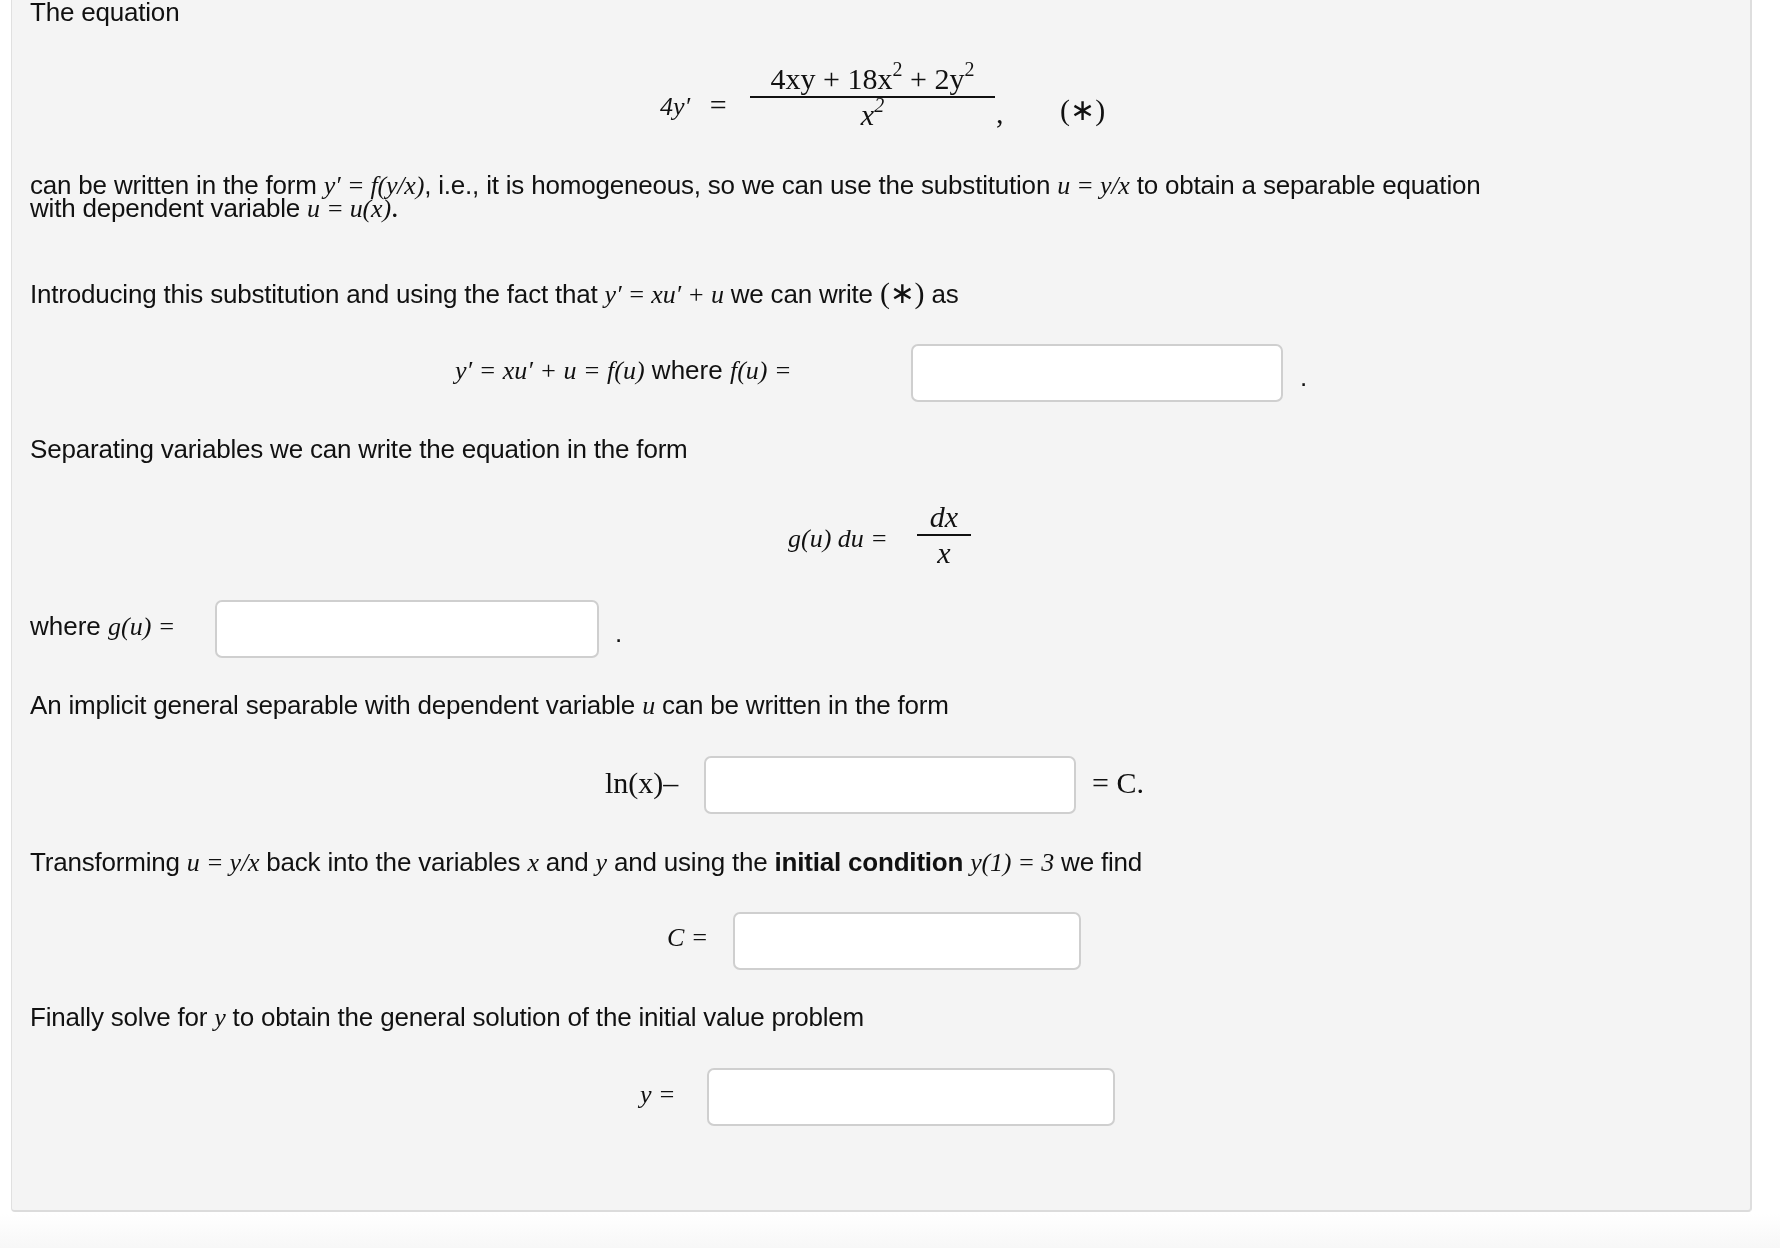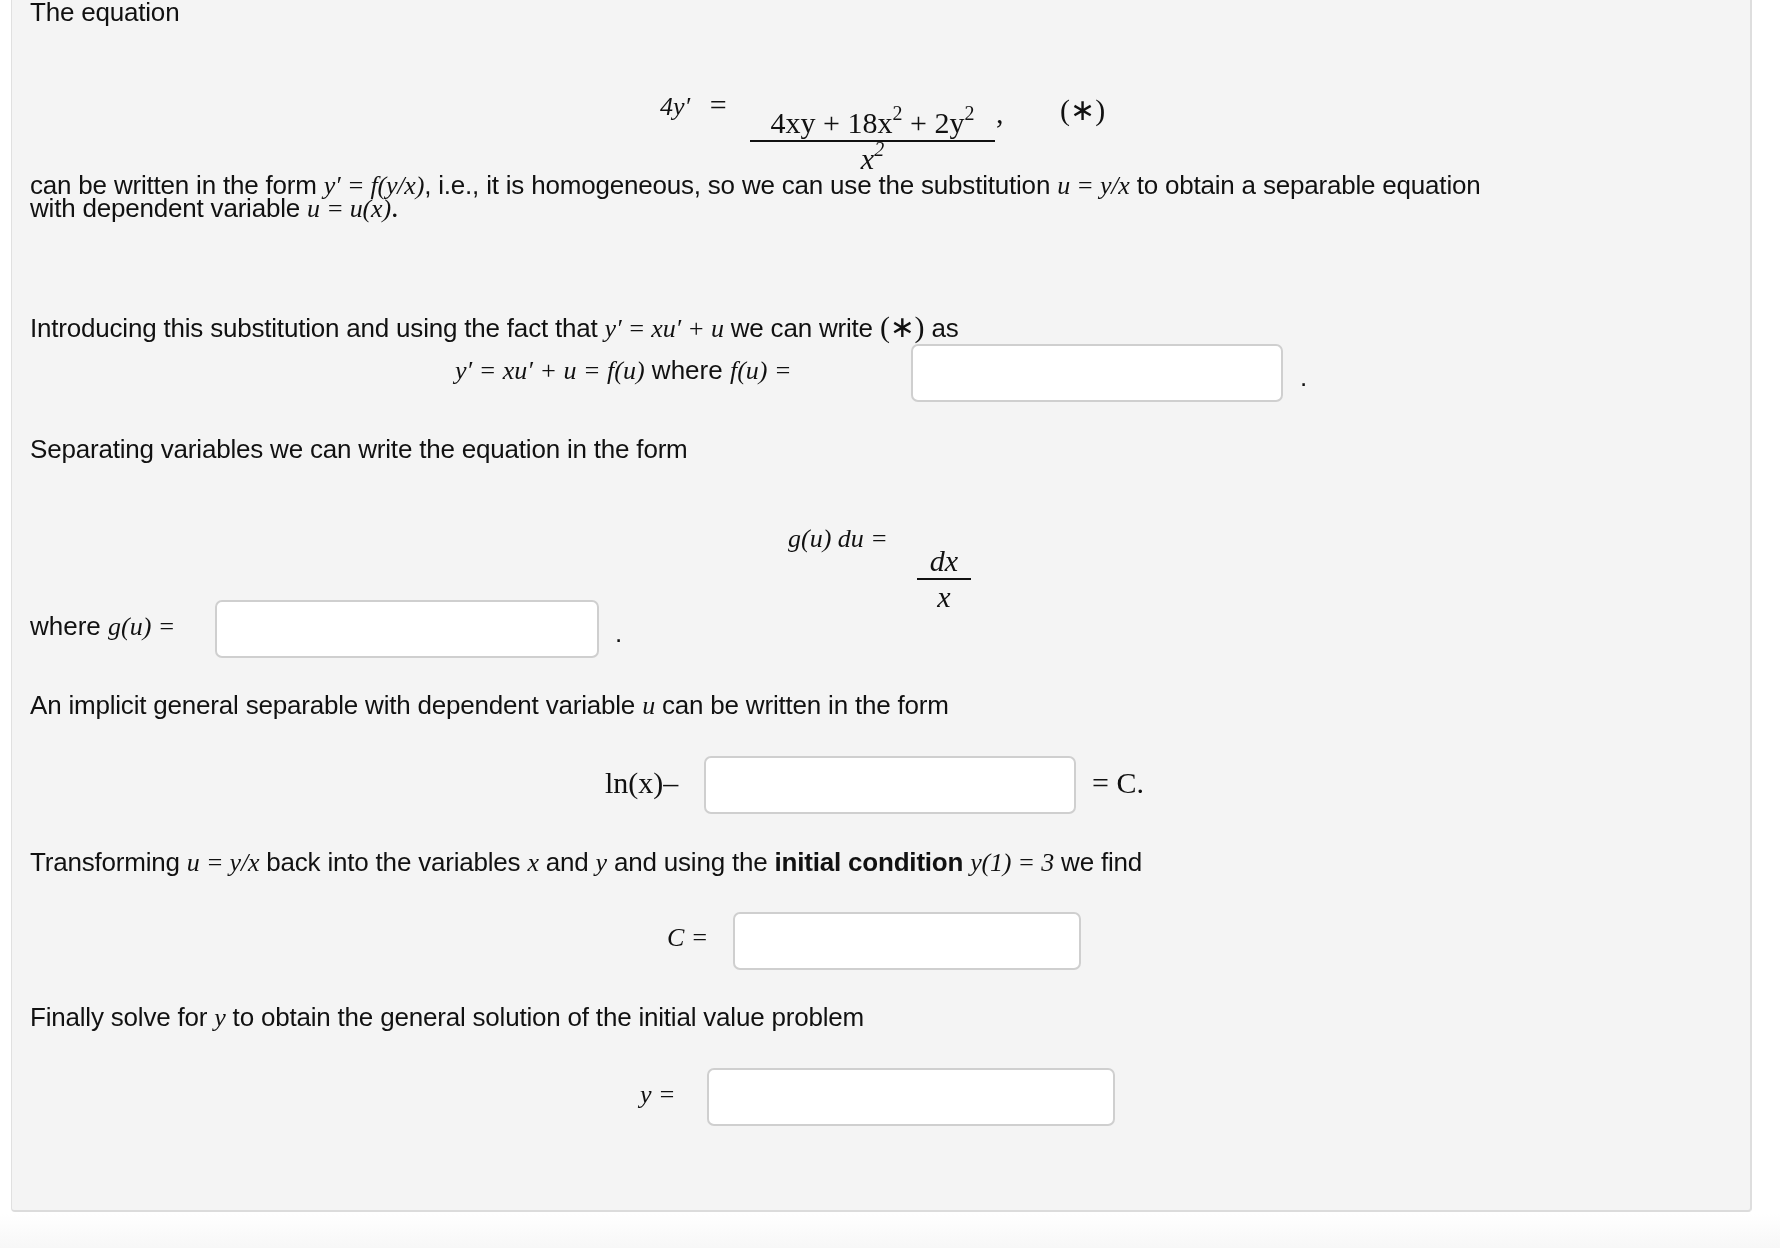--- a/index.html
+++ b/index.html
@@ -18,21 +18,21 @@
     background:#f4f4f4; border:1px solid #e0e0e0; border-right:2px solid #dedede; border-bottom:2px solid #dcdcdc;
     border-radius:4px; box-sizing:border-box;
   }
   .txt {
     position:absolute; left:30px; font-size:26px; line-height:30px; white-space:nowrap;
     letter-spacing:-0.2px;
   }
   .m { font-family:"Liberation Serif", serif; font-style:italic; font-size:26px; }
   .mr { font-family:"Liberation Serif", serif; font-style:normal; font-size:30px; }
   .abs { position:absolute; white-space:nowrap; }
-  .frac { position:absolute; text-align:center;margin-top:44px; }
+  .frac { position:absolute; text-align:center; }
   .frac .num, .frac .den { display:block; font-family:"Liberation Serif", serif; font-size:30px; }
   .frac .bar { display:block; height:2px; background:#111; }
   .answer {
     position:absolute; background:#fff; border:2px solid #cfcfcf; border-radius:7px;
     box-sizing:border-box; font-size:24px; padding:0 10px; outline:none;
     font-family:"Liberation Sans", sans-serif;
   }
   sup { font-size:20px; vertical-align:top; position:relative; top:-4px; }
   b { font-weight:bold;margin-top:24px; }
 </style>
@@ -56,21 +56,21 @@
 <div class="abs mr" style="left:996px; top:96px;">,</div>
 <div class="abs mr" style="left:1060px; top:92px;">(∗)</div>
 
 <div class="txt" style="top:170px;">
   <span>can be written in the form </span><span class="m">y′ = f(y/x)</span><span>, i.e., it is homogeneous, so we can use the substitution </span><span class="m">u = y/x</span><span> to obtain a separable equation</span>
 </div>
 <div class="txt" style="top:192px;text-align:center;">
   <span>with dependent variable </span><span class="m">u = u(x)</span><span class="mr">.</span>
 </div>
 
-<div class="txt" style="top:278px;margin-top:34px;">
+<div class="txt" style="top:278px;">
   <span>Introducing this substitution and using the fact that </span><span class="m">y′ = xu′ + u</span><span> we can write </span><span class="mr">(∗)</span><span> as</span>
 </div>
 
 <div class="abs" style="left:455px; top:355px; font-size:26px;">
   <span class="m">y′ = xu′ + u = f(u)</span><span> where </span><span class="m">f(u) =</span>
 </div>
 <input class="answer" type="text" style="left: 911px; top: 344px; width: 372px; height: 58px;" value="">
 <div class="abs" style="left:1300px; top:362px; font-size:26px;">.</div>
 
 <div class="txt" style="top:434px;">Separating variables we can write the equation in the form</div>

